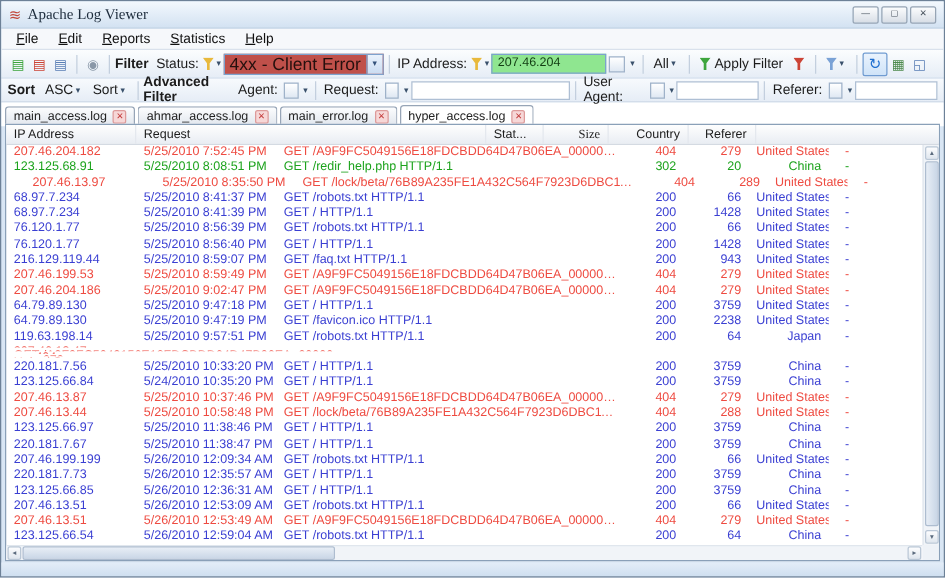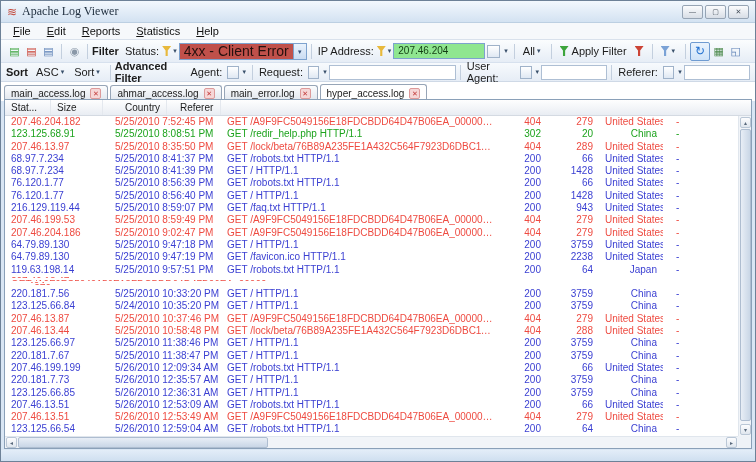--- a/index.html
+++ b/index.html
@@ -54,21 +54,21 @@
   .row{display:flex;height:12.3px;line-height:12.3px;white-space:nowrap;}
   .cell{padding:0 6px;overflow:hidden;}
   .c-ip{width:104px;}
   .c-date{width:112px;}
   .c-req{width:280px;text-overflow:ellipsis;}
   .c-st{width:46px;text-align:right;}
   .c-size{width:52px;text-align:right;}
   .c-country{width:64px;text-align:right;}
   .c-ref{width:54px;padding-left:13px;}
   .h-st{text-align:left;}
-  .h-size{text-align:left;}
+  .h-size{text-align:right;font-family:Liberation Serif, serif;}
   .h-country{text-align:right;}
 
   
   .vscroll{position:absolute;top:16px;right:0;bottom:12px;width:13px;background:#f1f4f8;border-left:1px solid #e0e6ed;}
   .hscroll{position:absolute;left:0;right:13px;bottom:0;height:12px;background:#f1f4f8;border-top:1px solid #e0e6ed;}
   .sb-btn{position:absolute;background:linear-gradient(#fdfdfe,#dfe6ee);border:1px solid #bac7d6;color:#5b6b7e;text-align:center;border-radius:2px;}
   .sb-btn.v{left:1px;width:11px;height:11px;font-size:6px;line-height:10px;}
   .sb-btn.h{top:0px;width:11px;height:11px;font-size:6px;line-height:10px;}
   .v-thumb{position:absolute;left:1px;width:11px;top:13px;height:292px;background:linear-gradient(90deg,#e8eef6,#c9d6e6);border:1px solid #aebdd0;border-radius:2px;}
   .h-thumb{position:absolute;top:0px;left:13px;width:250px;height:11px;background:linear-gradient(#e8eef6,#c9d6e6);border:1px solid #aebdd0;border-radius:2px;}
@@ -191,20 +191,22 @@
         <span class="tab-close">✕</span>
       </div>
       <div class="tab active">
         <span>hyper_access.log</span>
         <span class="tab-close">✕</span>
       </div>
     </div>
 
   <div class="list">
     <div class="lheader" id="lheader">
+        <div class="hcell c-ip">IP Address</div>
+        <div class="hcell c-req">Request</div>
         <div class="hcell c-st h-st">Stat...</div>
         <div class="hcell c-size h-size">Size</div>
         <div class="hcell c-country h-country">Country</div>
         <div class="hcell c-ref">Referer</div>
       </div>
     <div class="rows" id="rows">
         <div class="row" style="color: rgb(238, 75, 65);">
           <div class="cell c-ip">207.46.204.182</div>
           <div class="cell c-date">5/25/2010 7:52:45 PM</div>
           <div class="cell c-req">GET /A9F9FC5049156E18FDCBDD64D47B06EA_00000.temp0085.htm HTTP/1.1</div>
@@ -215,21 +217,21 @@
         </div>
         <div class="row" style="color: rgb(29, 163, 29);">
           <div class="cell c-ip">123.125.68.91</div>
           <div class="cell c-date">5/25/2010 8:08:51 PM</div>
           <div class="cell c-req">GET /redir_help.php HTTP/1.1</div>
           <div class="cell c-st">302</div>
           <div class="cell c-size">20</div>
           <div class="cell c-country">China</div>
           <div class="cell c-ref">-</div>
         </div>
-        <div class="row" style="color: rgb(238, 75, 65);">
+        <div class="row" style="color: rgb(238, 75, 65); padding-left: 15px;">
           <div class="cell c-ip">207.46.13.97</div>
           <div class="cell c-date">5/25/2010 8:35:50 PM</div>
           <div class="cell c-req">GET /lock/beta/76B89A235FE1A432C564F7923D6DBC11_00000.temp0072.htm HTTP/1.1</div>
           <div class="cell c-st">404</div>
           <div class="cell c-size">289</div>
           <div class="cell c-country">United States</div>
           <div class="cell c-ref">-</div>
         </div>
         <div class="row" style="color: rgb(58, 63, 210);">
           <div class="cell c-ip">68.97.7.234</div>

